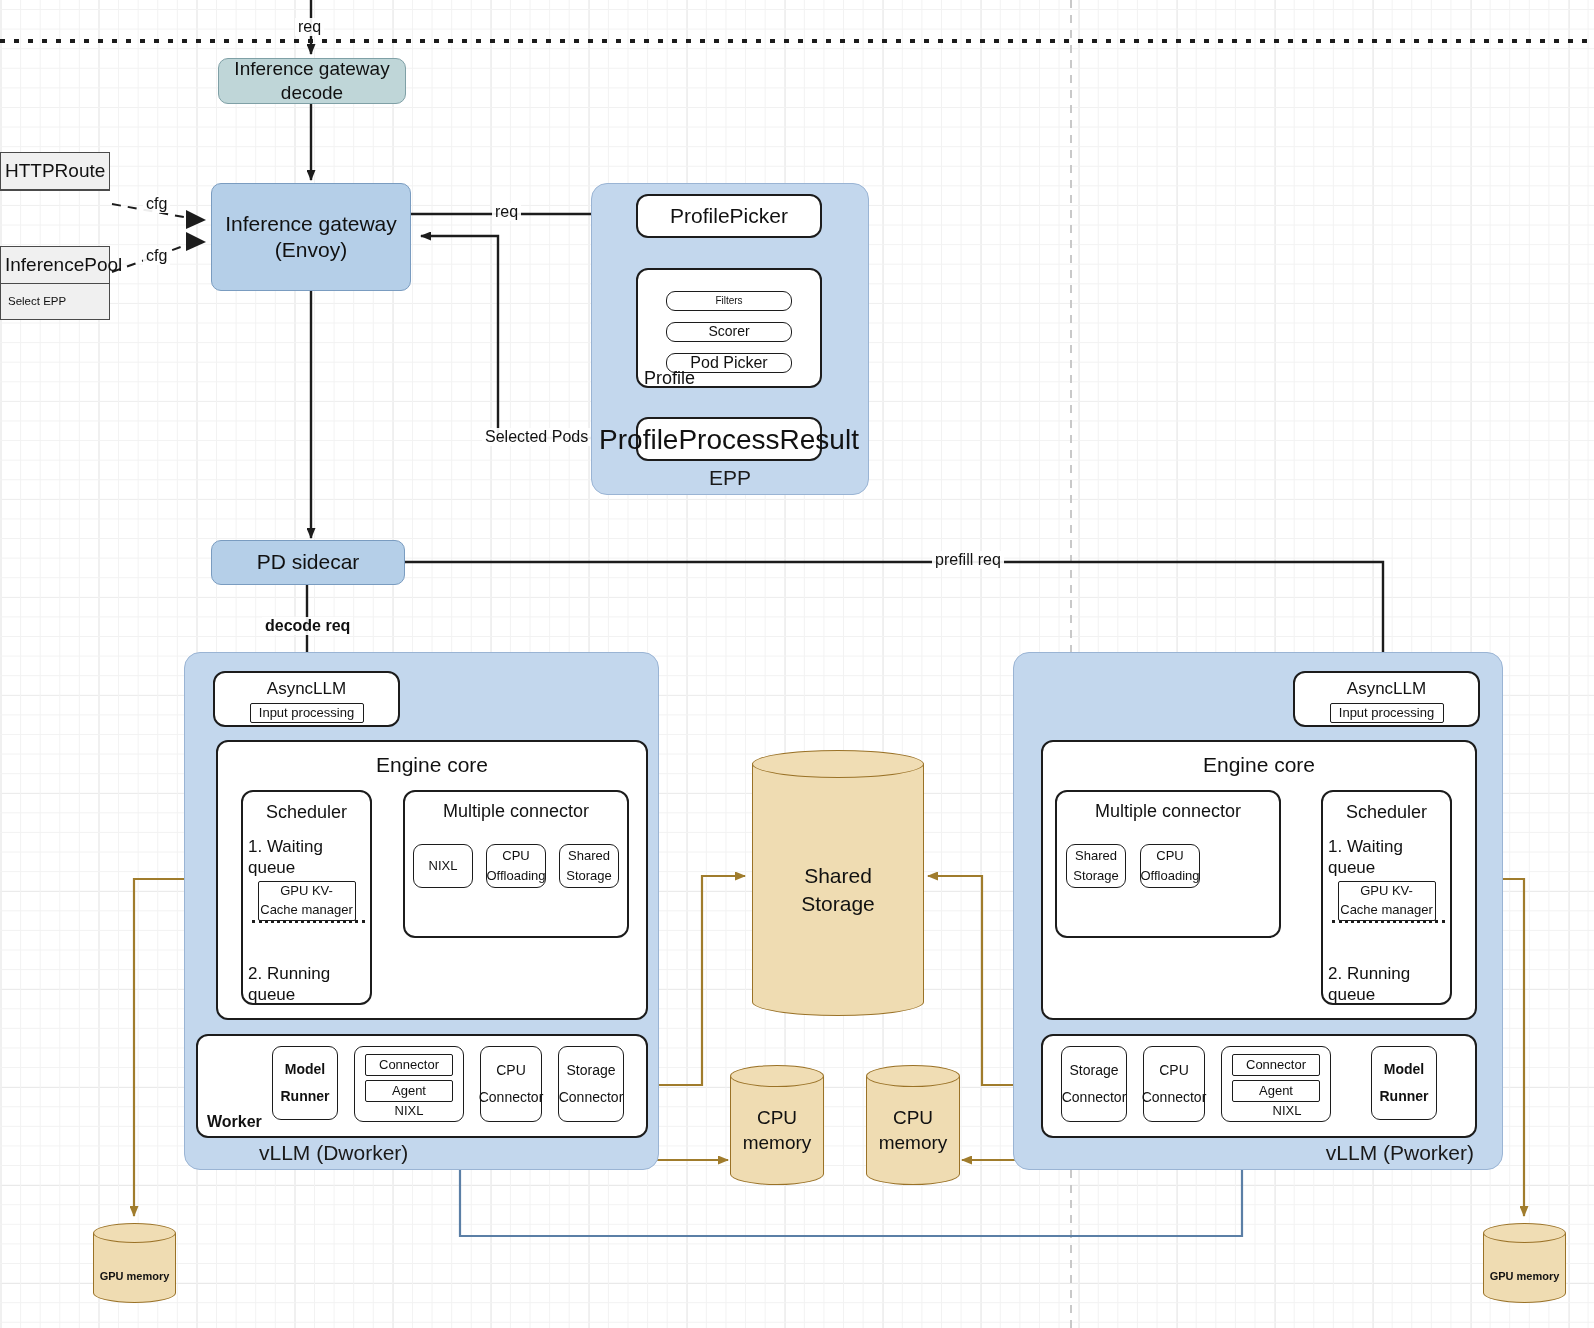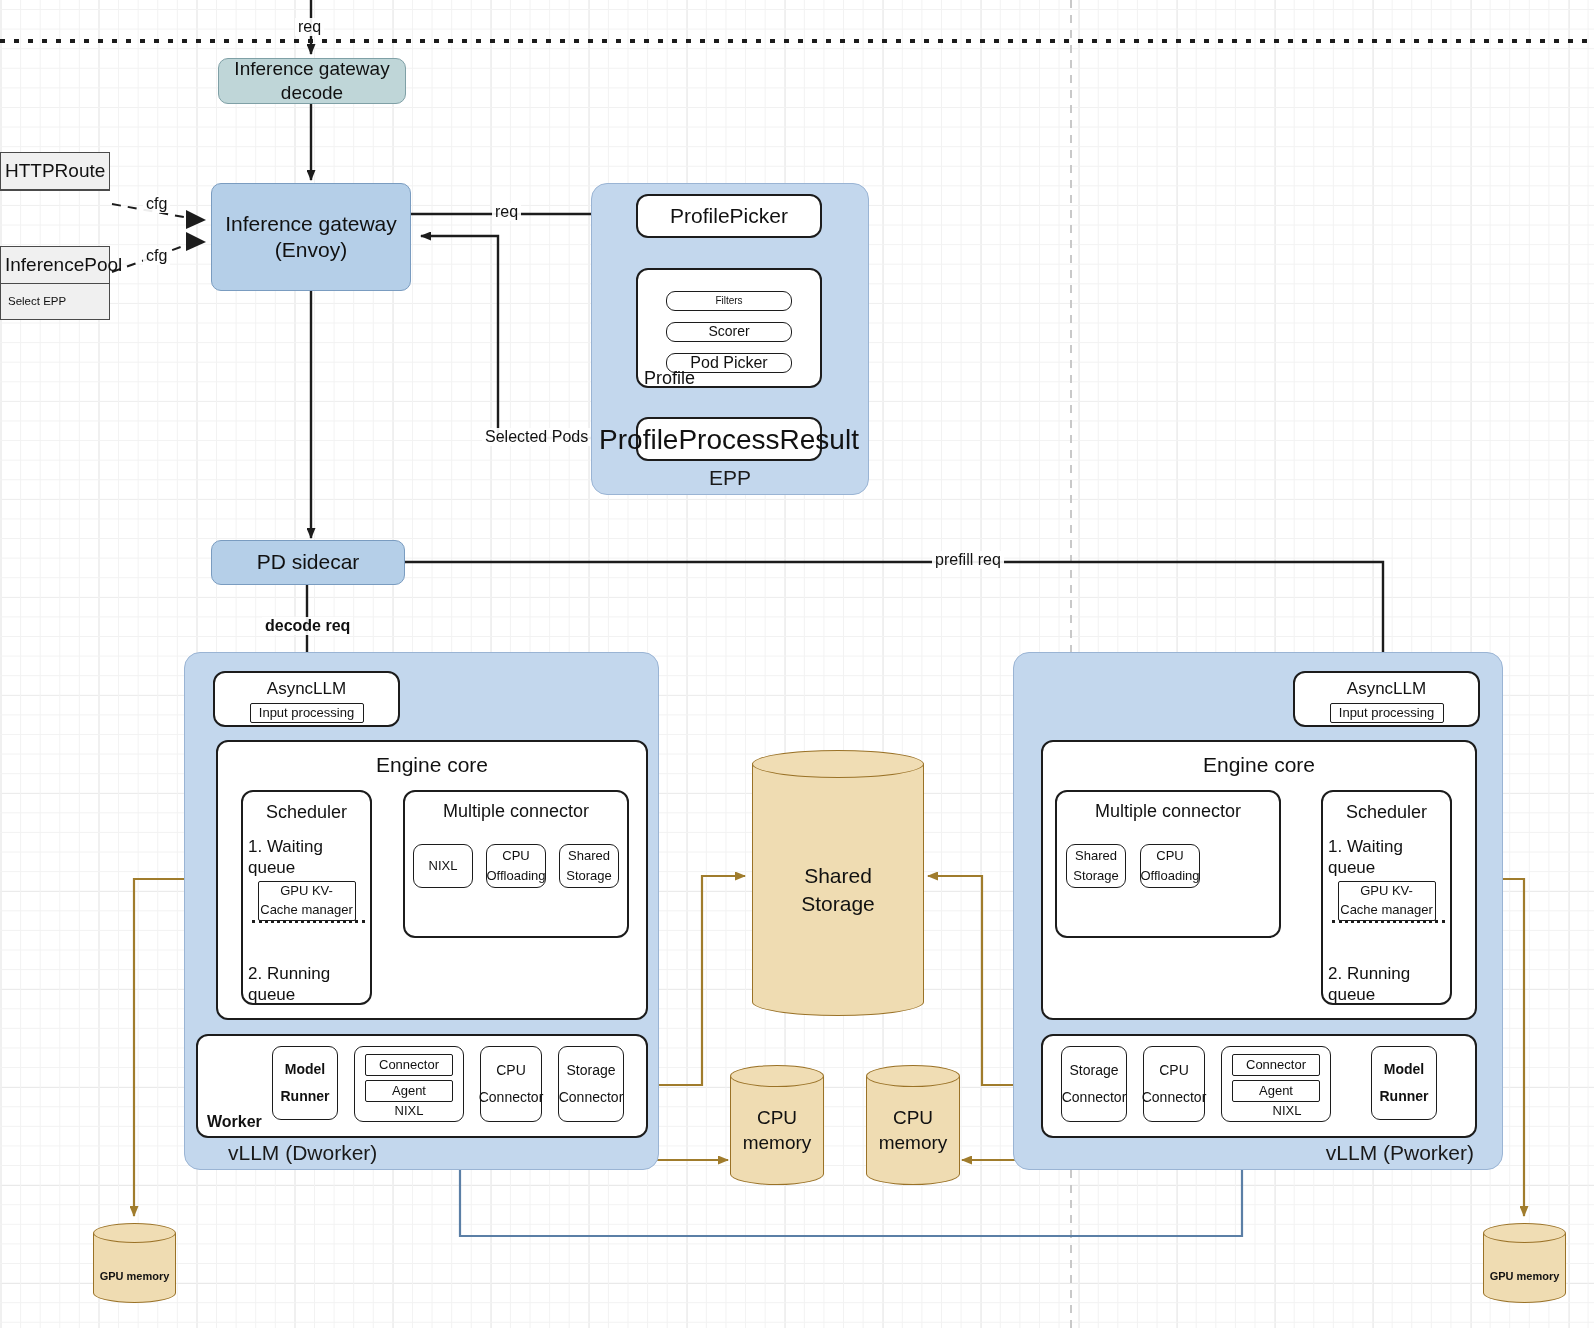--- a/index.html
+++ b/index.html
@@ -257,21 +257,21 @@
   <span>ProfileProcessResult</span>
 </div>
 
 <div class="node bbox" style="left:211px; top:540px; width:194px; height:45px; font-size:21px;">
   <span>PD sidecar</span>
 </div>
 <div class="elabel" style="left:262px; top:617px;font-weight:bold;">decode req</div>
 <div class="elabel" style="left:932px; top:551px;">prefill req</div>
 
 <div class="node grp" style="left:184px; top:652px; width:475px; height:518px;">
-  <div class="grp-label" style="text-align:left; padding-left:43px;">vLLM (Dworker)</div>
+  <div class="grp-label" style="text-align:left; padding-left:43px;margin-left:31px;">vLLM (Dworker)</div>
 </div>
 
 <div class="node wbox titled" style="left:213px; top:671px; width:187px; height:56px; padding-top:5px;">
   <div class="box-title" style="font-size:17px;">AsyncLLM</div>
   <div class="wbox xs" style="width:114px; height:20px; margin:4px auto 0; font-size:13px;">
     <span>Input processing</span>
   </div>
 </div>
 
 <div class="node wbox titled" style="left:216px; top:740px; width:432px; height:280px; padding-top:10px;">

